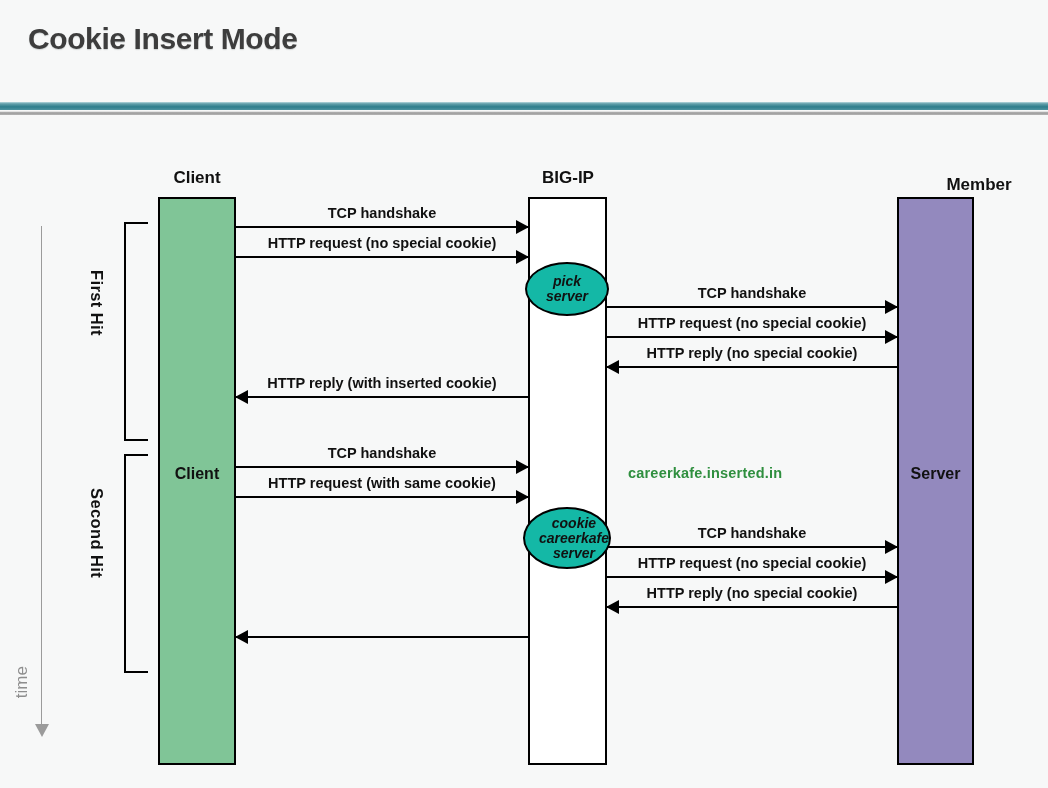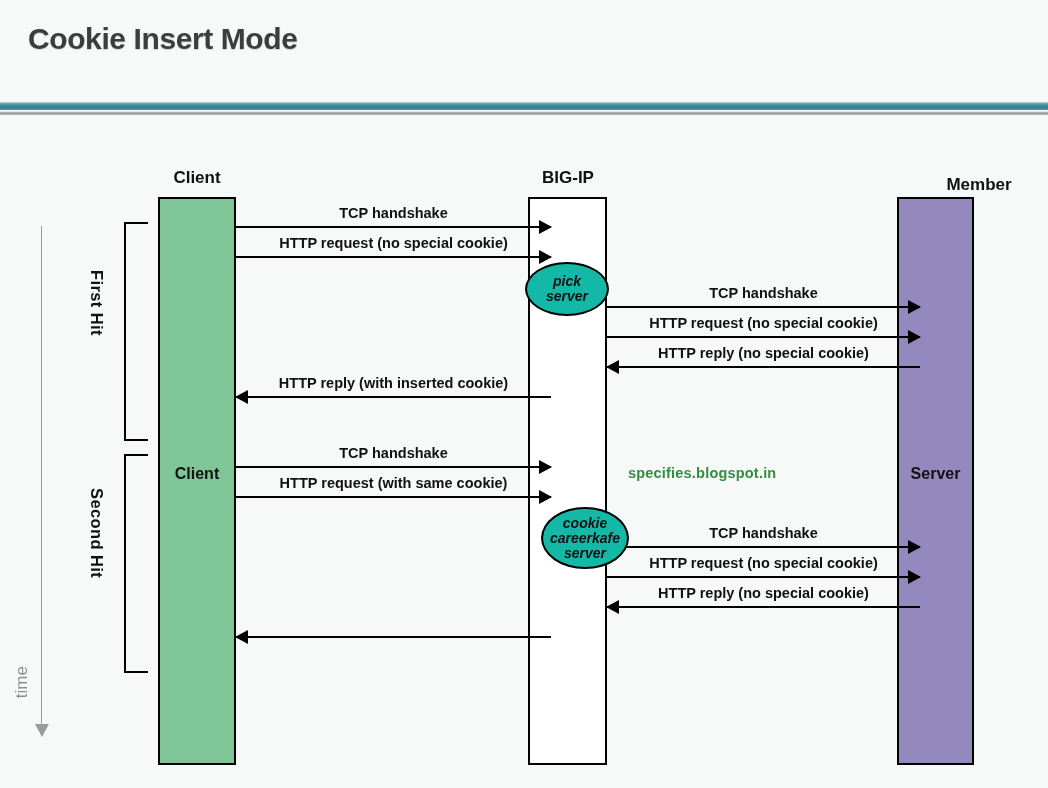--- a/index.html
+++ b/index.html
@@ -88,21 +88,20 @@
   #lifeline-member  { left: 897px; width: 77px; background: #9389be; }
 
   #label-client { left: 146px; width: 102px; }
   #label-bigip  { left: 517px; width: 102px; }
   #label-member { left: 928px; width: 102px; margin-top: 7px; }
 
   
   .msg {
     position: absolute;
     height: 30px;
-    padding-left: 23px;
   }
   .msg-text {
     position: absolute;
     left: 0;
     top: 0;
     width: 100%;
     text-align: center;
     font-size: 14.5px;
     font-weight: bold;
     color: #111;
@@ -145,24 +144,25 @@
     line-height: 15px;
     box-sizing: border-box;
   }
   #oval-pick-server {
     left: 525px;
     top: 144px;
     width: 84px;
     height: 54px;
   }
   #oval-cookie-specifies {
-    left: 541px;
+    left: 523px;
     top: 389px;
     width: 88px;
     height: 62px;
+    justify-content: flex-end;
   }
 
   
   .phase-bracket {
     position: absolute;
     border: 2px solid #000;
     border-right: none;
     box-sizing: border-box;
     width: 24px;
   }
@@ -335,15 +335,15 @@
   </div>
 
   <div id="oval-cookie-specifies" class="decision-oval">
     <div>
       <div>cookie</div>
       <div>careerkafe</div>
       <div>server</div>
     </div>
   </div>
 
-  <div id="watermark">specifies.blogspot.in</div>
+  <div id="watermark">careerkafe.inserted.in</div>
 
 </div>
 
 </body></html>

